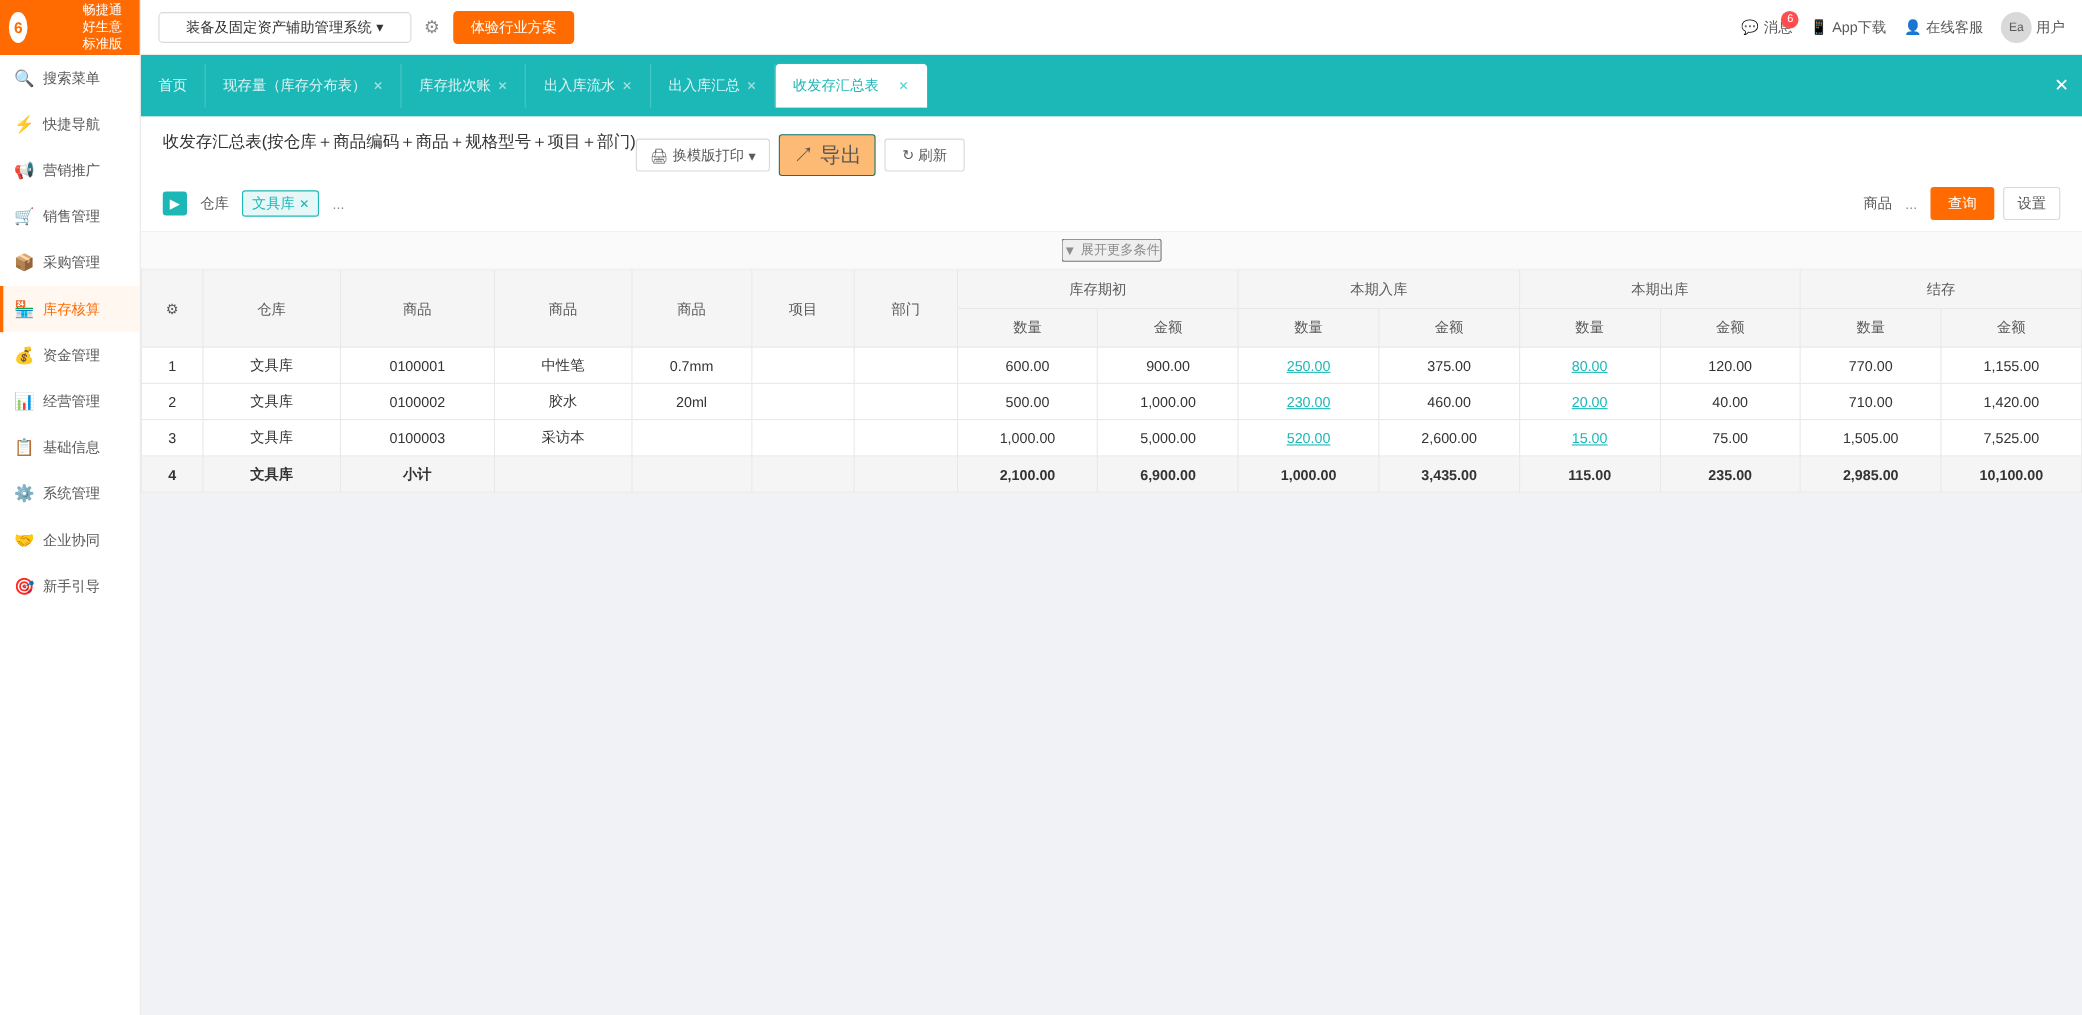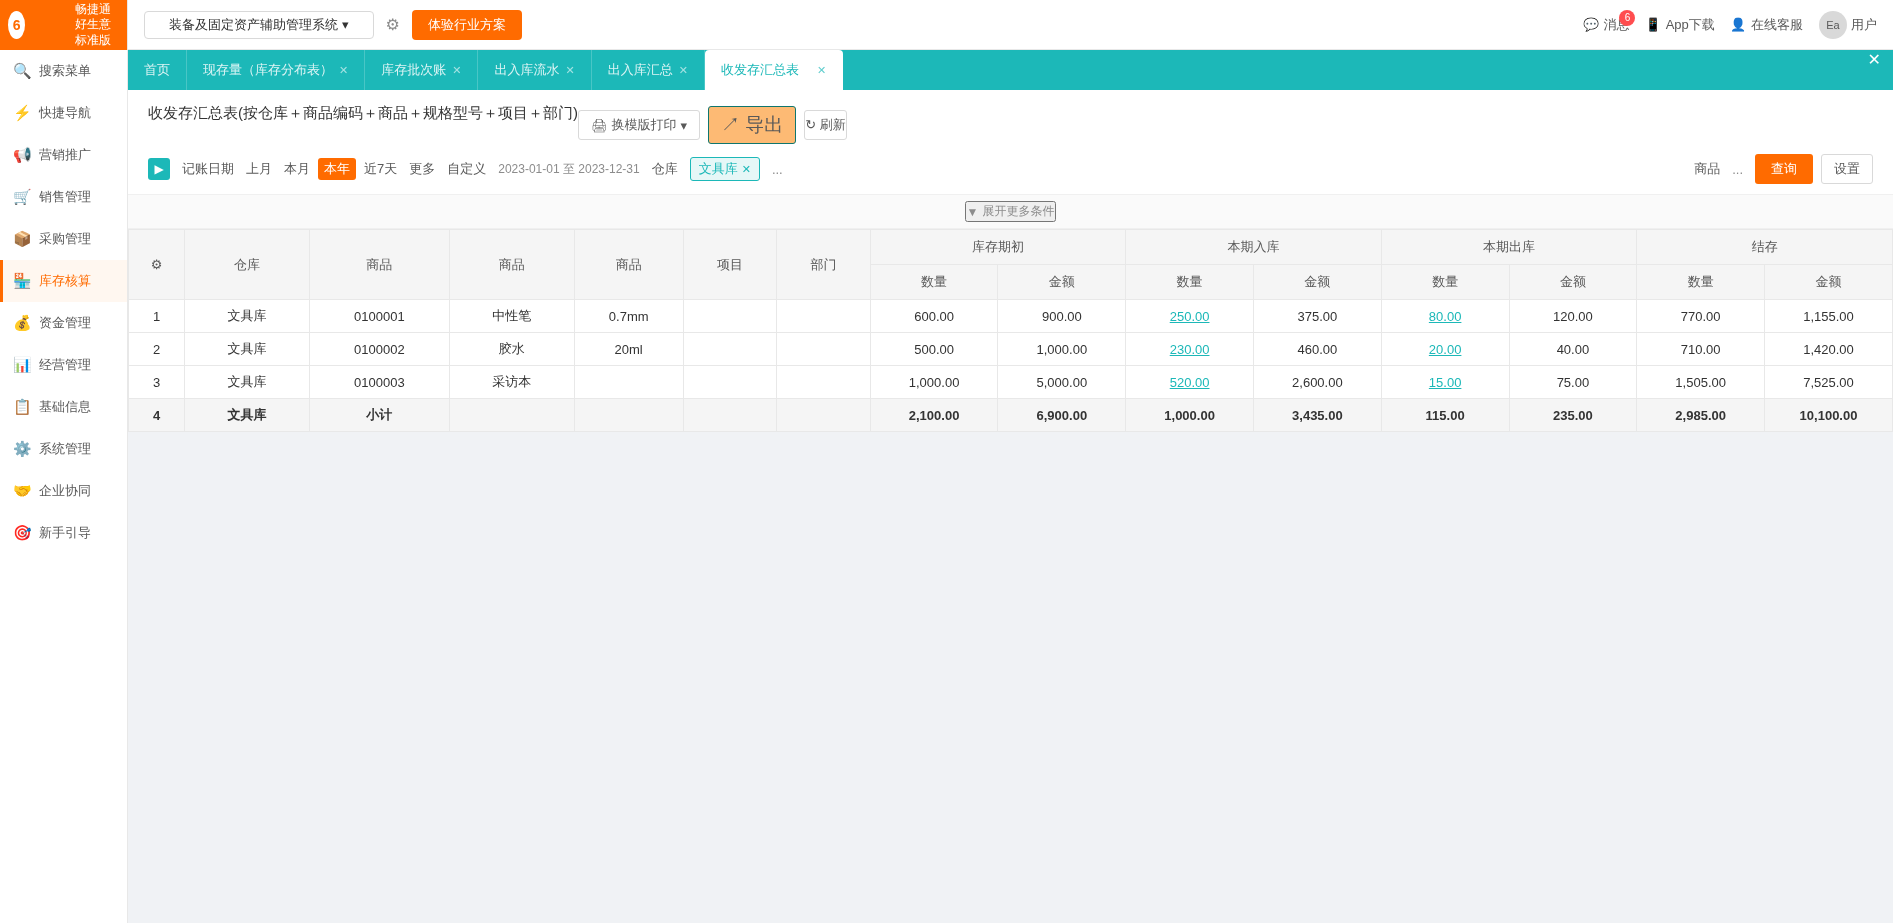--- a/index.html
+++ b/index.html
@@ -25,21 +25,21 @@
     .top-header { background: #fff; height: 50px; display: flex; align-items: center; justify-content: space-between; padding: 0 16px; border-bottom: 1px solid #e8e8e8; flex-shrink: 0; }
     .top-header-left { display: flex; align-items: center; gap: 12px; }
     .system-selector { border: 1px solid #d9d9d9; border-radius: 4px; padding: 4px 24px; font-size: 13px; color: #333; display: flex; align-items: center; gap: 4px; cursor: pointer; }
     .try-btn { background: #ff6b00; color: #fff; border: none; border-radius: 4px; padding: 6px 16px; font-size: 13px; cursor: pointer; }
     .top-header-right { display: flex; align-items: center; gap: 16px; color: #595959; font-size: 13px; }
     .header-action { display: flex; align-items: center; gap: 4px; cursor: pointer; position: relative; }
     .notif-badge { background: #ff4d4f; color: #fff; border-radius: 50%; width: 16px; height: 16px; font-size: 10px; display: flex; align-items: center; justify-content: center; position: absolute; top: -6px; right: -6px; }
     .user-avatar { width: 28px; height: 28px; background: #d9d9d9; border-radius: 50%; display: flex; align-items: center; justify-content: center; font-size: 11px; }
     
     
-    .tab-bar { background: #1cb8b8; display: flex; align-items: flex-start; height: 40px; flex-shrink: 0; overflow-x: auto; }
+    .tab-bar { background: #1cb8b8; display: flex; align-items: center; height: 56px; flex-shrink: 0; overflow-x: auto; }
     .tab-item { display: flex; align-items: center; gap: 6px; padding: 0 16px; height: 40px; color: rgba(255,255,255,0.85); cursor: pointer; font-size: 13px; white-space: nowrap; border-right: 1px solid rgba(255,255,255,0.2); }
     .tab-item.active { background: #fff; color: #1cb8b8; border-radius: 4px 4px 0 0; gap: 18px; }
     .tab-close { font-size: 11px; opacity: 0.7; }
     .tab-bar-close { margin-left: auto; padding: 0 12px; color: #fff; cursor: pointer; font-size: 16px; }
     
     
     .page-content { flex: 1; overflow-y: auto; background: #f0f2f5; padding: 0; }
     
     
     .page-header { padding: 14px 20px 0; background: #fff; }
@@ -58,21 +58,21 @@
     .tag-close { cursor: pointer; font-size: 11px; }
     .filter-more { color: #8c8c8c; cursor: pointer; }
     .filter-spacer { flex: 1; }
     .goods-label { color: #595959; font-size: 13px; }
     
     
     .expand-bar { background: #fafafa; padding: 6px 20px; border-bottom: 1px solid #f0f0f0; display: flex; align-items: center; justify-content: center; }
     .expand-btn { color: #8c8c8c; font-size: 12px; cursor: pointer; display: flex; align-items: center; gap: 4px; }
     .btn-print { border: 1px solid #d9d9d9; background: #fff; color: #595959; padding: 5px 12px; border-radius: 3px; cursor: pointer; font-size: 13px; display: flex; align-items: center; gap: 4px; }
     .btn-export { border: 1px solid #0f766e; background: #fdba74; color: #595959; padding: 5px 12px; border-radius: 3px; cursor: pointer; font-size: 19px; }
-    .btn-refresh { border: 1px solid #d9d9d9; background: #fff; color: #595959; padding: 5px 0; border-radius: 3px; cursor: pointer; font-size: 13px; }
+    .btn-refresh { border: 1px solid #d9d9d9; background: #fff; color: #595959; padding: 5px 15px; border-radius: 3px; cursor: pointer; font-size: 13px; }
     .btn-query { background: #ff6b00; color: #fff; border: none; padding: 5px 16px; border-radius: 3px; cursor: pointer; font-size: 13px; }
     .btn-settings { border: 1px solid #d9d9d9; background: #fff; color: #595959; padding: 5px 12px; border-radius: 3px; cursor: pointer; font-size: 13px; }
     
     
     .table-container { background: #fff; overflow-x: auto; }
     table { width: 100%; border-collapse: collapse; font-size: 13px; }
     thead tr { background: #f5f5f5; }
     th { padding: 8px 10px; text-align: center; border: 1px solid #e8e8e8; font-weight: 500; color: #595959; font-size: 13px; white-space: nowrap; }
     td { padding: 7px 10px; text-align: center; border: 1px solid #e8e8e8; color: #333; white-space: nowrap; }
     .subtotal-row td { font-weight: bold; background: #f5f5f5; }
@@ -241,32 +241,20 @@
               <button class="btn-refresh">
                 <span>↻</span>
                 <span>刷新</span>
               </button>
             </div>
           </div>
         </div>
 
         <div class="filter-bar">
           <button class="filter-arrow">▶</button>
-          <div class="filter-group">
-            <span class="filter-label">记账日期</span>
-            <div class="filter-date-options">
-              <span class="date-opt">上月</span>
-              <span class="date-opt">本月</span>
-              <span class="date-opt active">本年</span>
-              <span class="date-opt">近7天</span>
-              <span class="date-opt">更多</span>
-              <span class="date-opt">自定义</span>
-            </div>
-            <div class="date-range">2023-01-01 至 2023-12-31</div>
-          </div>
           <span class="filter-label">仓库</span>
           <div class="warehouse-tag">
             <span>文具库</span>
             <span class="tag-close">✕</span>
           </div>
           <span class="filter-more">...</span>
           <div class="filter-spacer"></div>
           <span class="goods-label">商品</span>
           <span class="filter-more">...</span>
           <div style="display:flex;gap:8px;">

